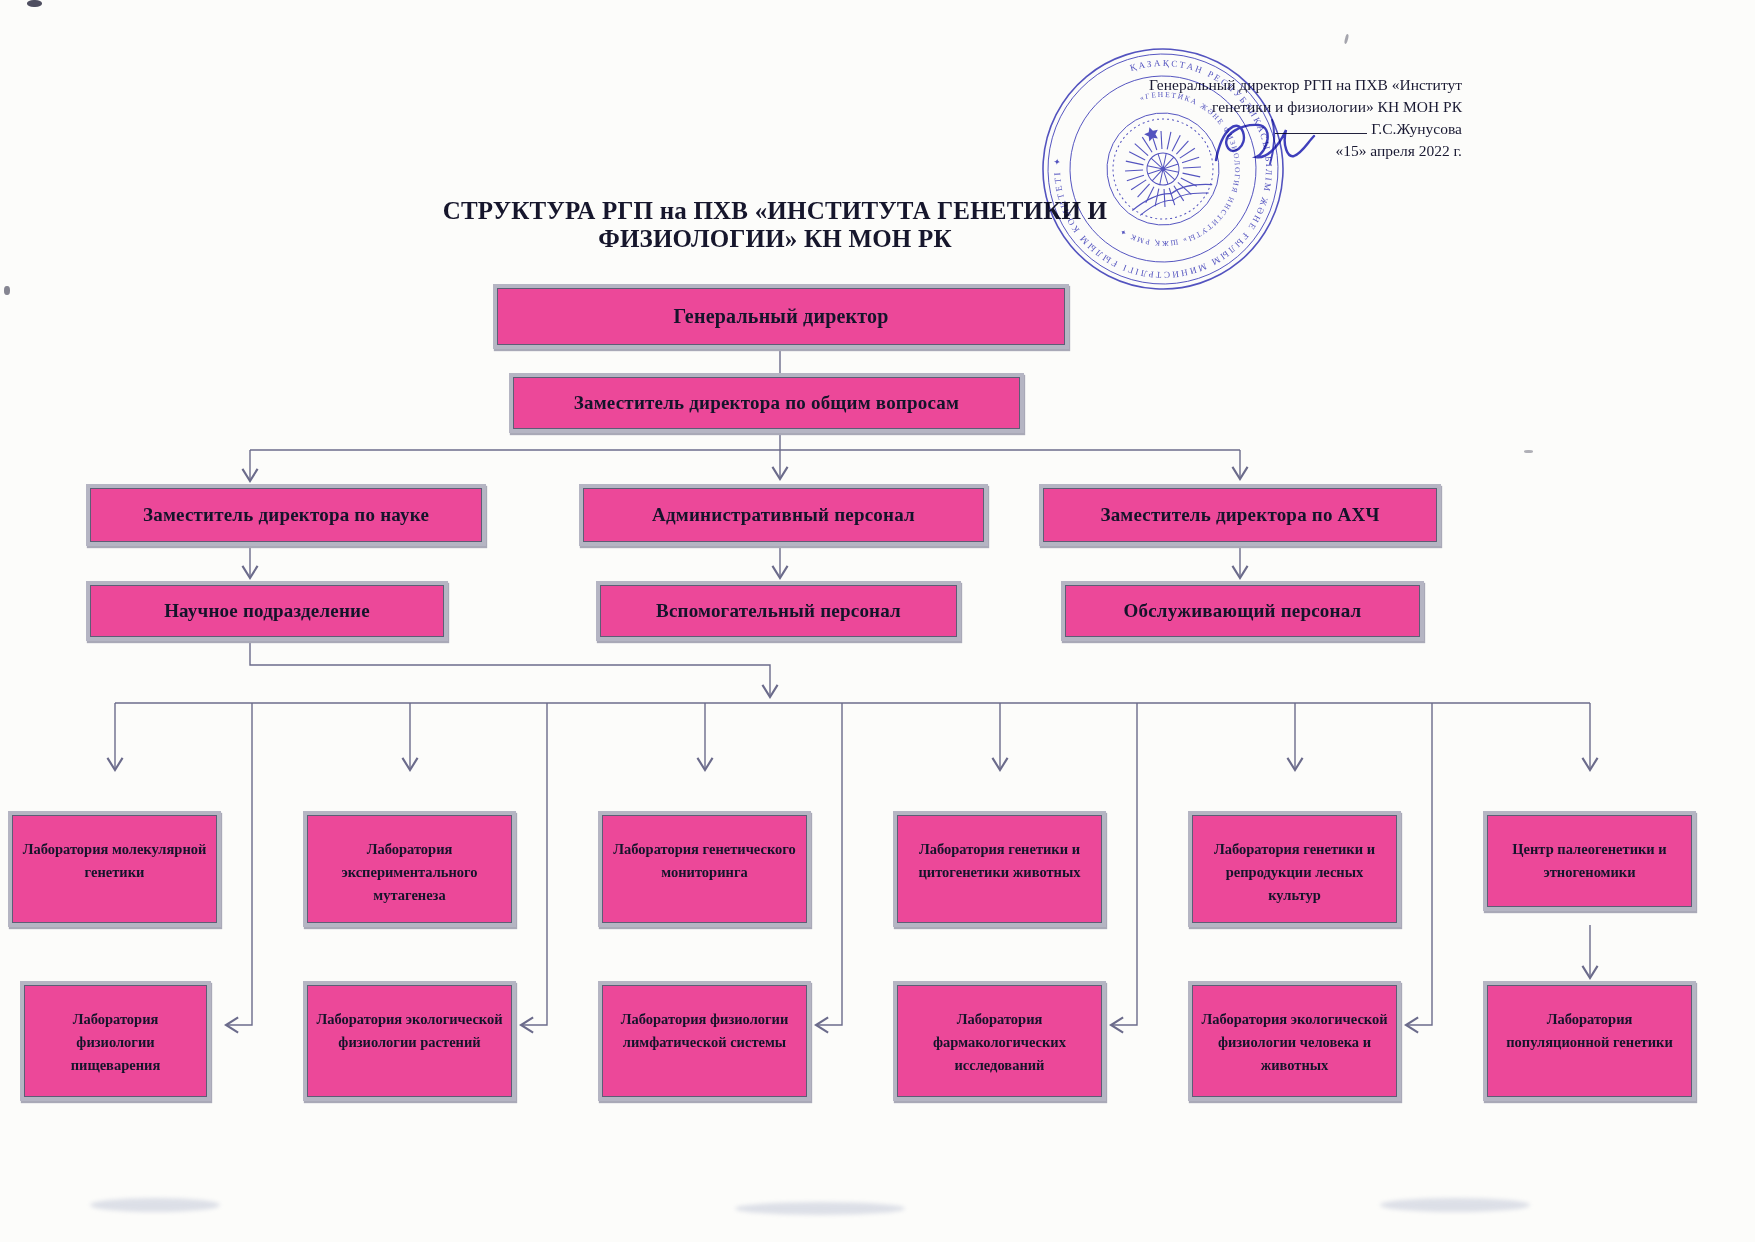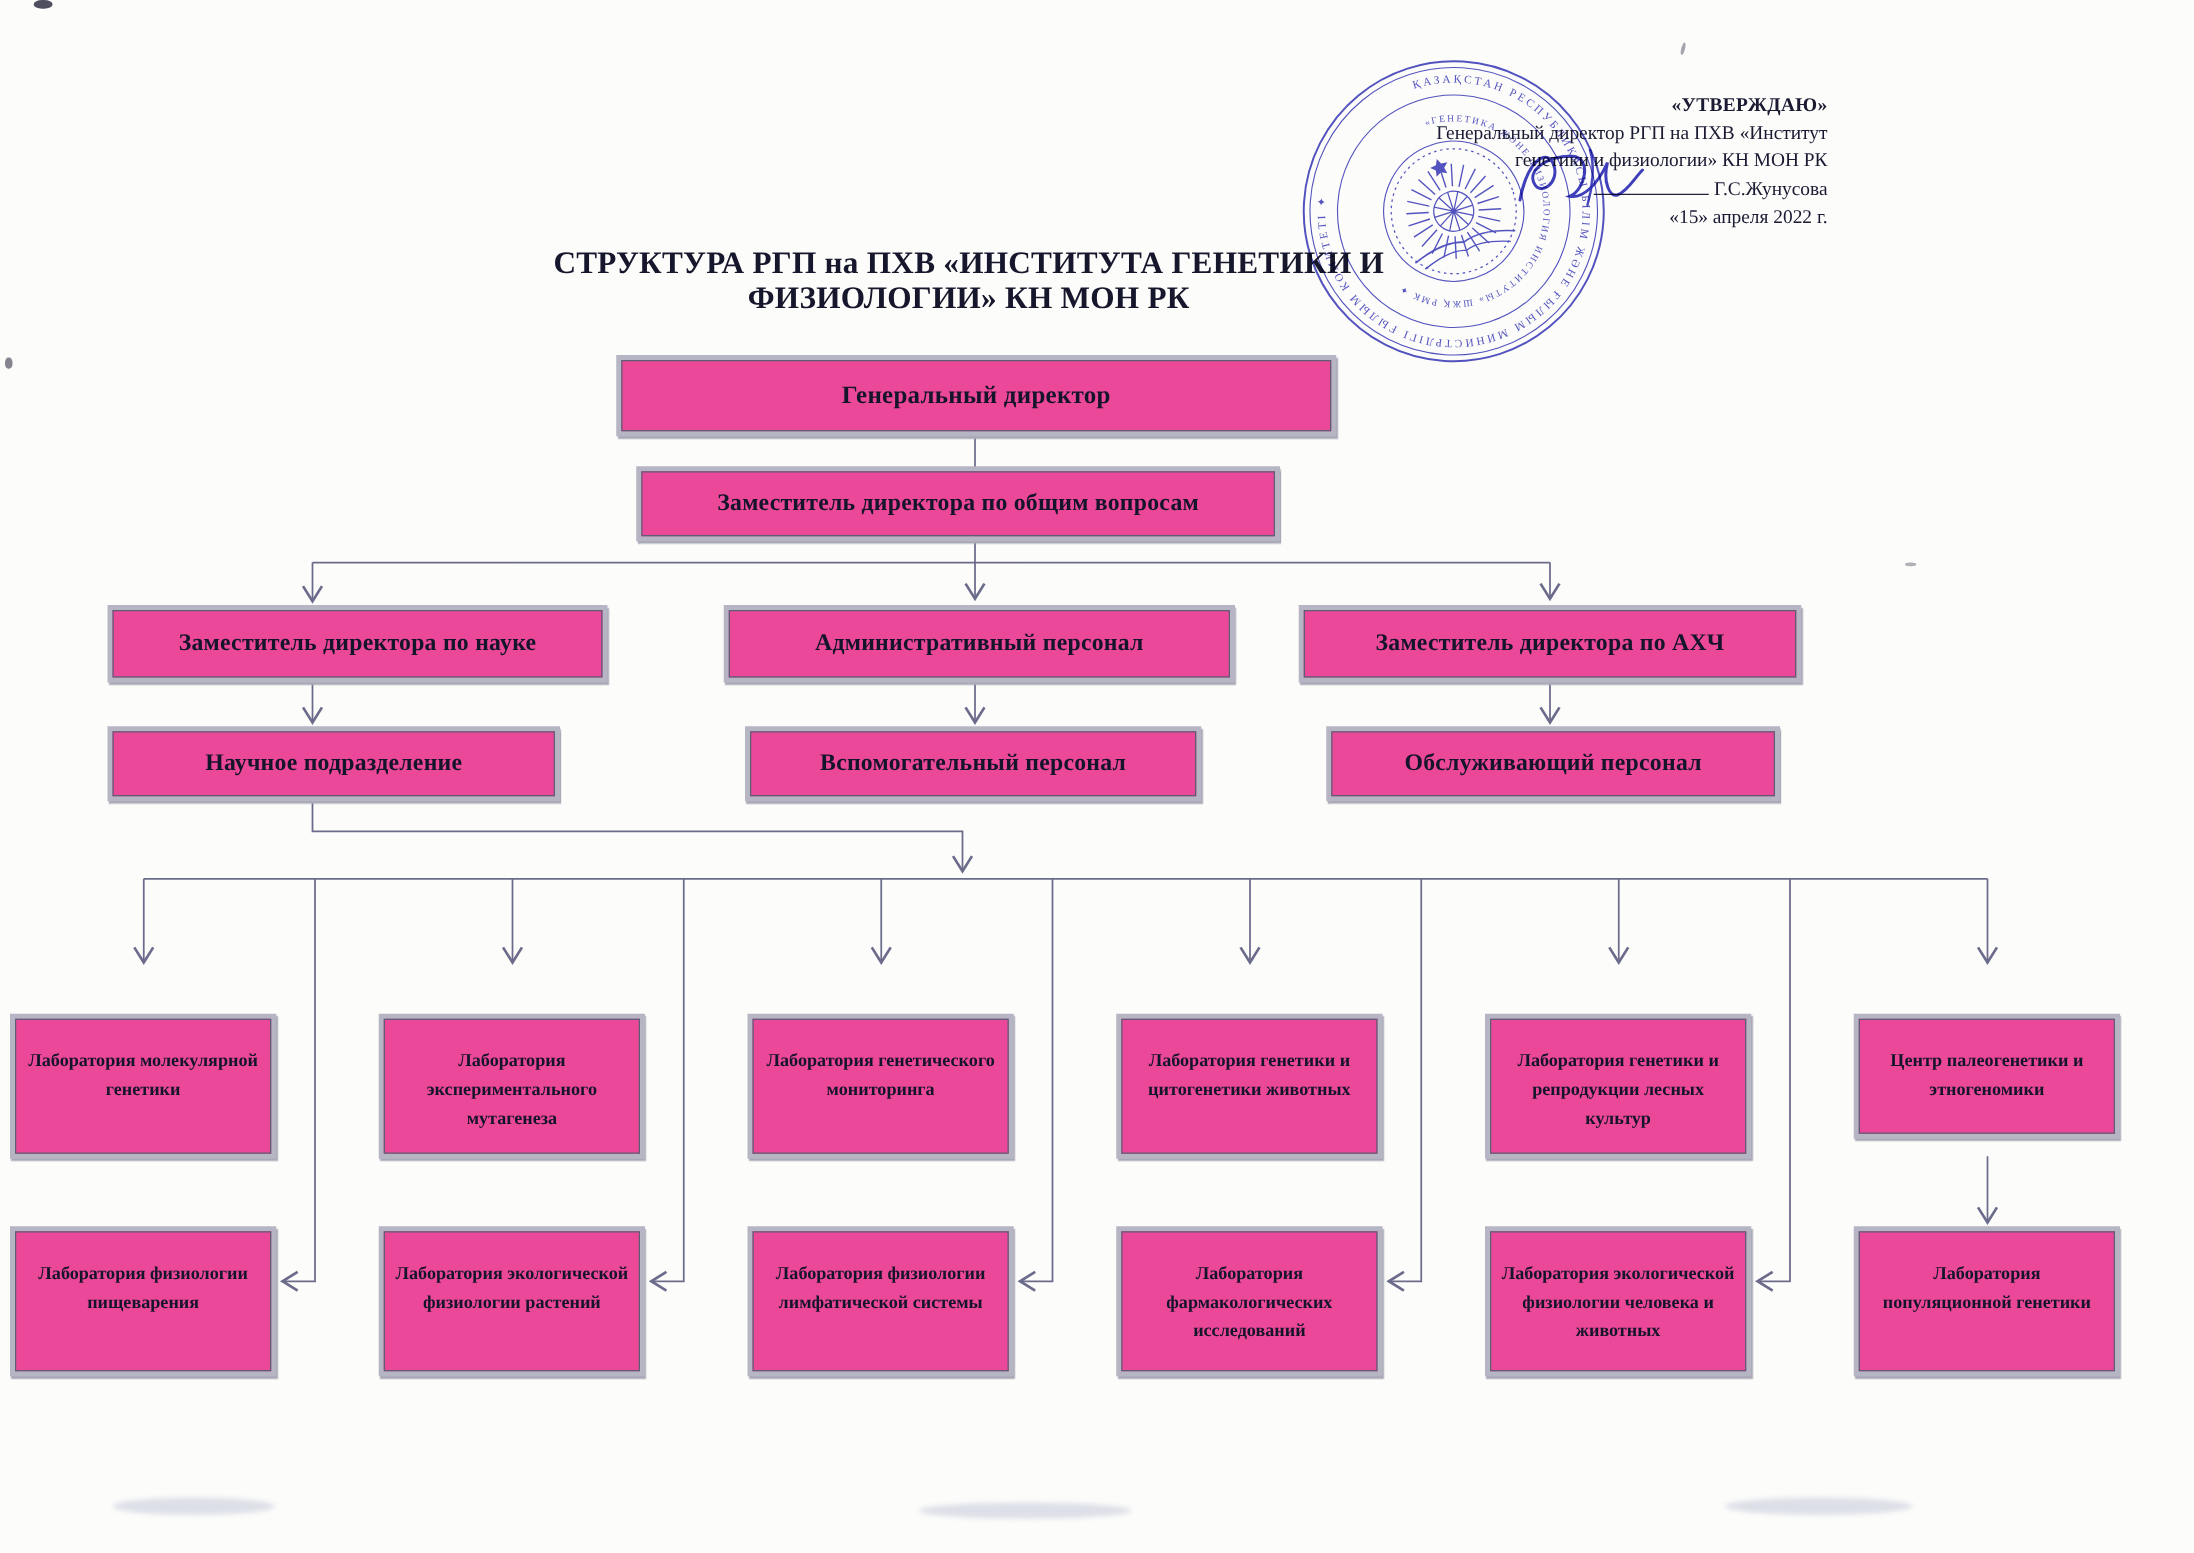--- a/index.html
+++ b/index.html
@@ -85,21 +85,20 @@
     <path d="M1137,703 V1025 H1111" marker-end="url(#arr)"></path>
     <path d="M1432,703 V1025 H1406" marker-end="url(#arr)"></path>
 
     <path d="M1590,925 V978" marker-end="url(#arr)"></path>
   </g>
 </svg>
 
 <div class="doc-title">СТРУКТУРА РГП на ПХВ «ИНСТИТУТА ГЕНЕТИКИ И ФИЗИОЛОГИИ» КН МОН РК</div>
 
 <div class="approval">
-  <div class="a1">«УТВЕРЖДАЮ»</div>
   <div>Генеральный директор РГП на ПХВ «Институт</div>
   <div>генетики и физиологии» КН МОН РК</div>
   <div><span class="sig-line"></span><span>Г.С.Жунусова</span></div>
   <div>«15» апреля  2022  г.</div>
 </div>
 
 <svg id="signature" width="120" height="70" viewBox="0 0 120 70">
   <path d="M4,48 C10,16 26,6 31,20 C36,34 20,46 15,34 C10,22 30,12 46,13 C62,14 56,40 44,45 C54,47 66,36 74,18 C70,34 76,46 82,44 C90,41 96,30 102,24" fill="none" stroke="#2a2ab8" stroke-width="2.4" stroke-linecap="round" opacity=".9"></path>
   <path d="M60,8 C64,20 62,38 58,52" fill="none" stroke="#2a2ab8" stroke-width="2" stroke-linecap="round" opacity=".85"></path>
 </svg>
@@ -170,21 +169,21 @@
 <div class="box lvl" style="left:600px;top:585px;width:355px;height:50px;">Вспомогательный персонал</div>
 <div class="box lvl" style="left:1065px;top:585px;width:353px;height:50px;">Обслуживающий персонал</div>
 
 <div class="box lab" style="left:12px;top:815px;width:205px;height:108px;">Лаборатория молекулярной генетики</div>
 <div class="box lab" style="left:307px;top:815px;width:205px;height:108px;">Лаборатория экспериментального мутагенеза</div>
 <div class="box lab" style="left:602px;top:815px;width:205px;height:108px;">Лаборатория генетического мониторинга</div>
 <div class="box lab" style="left:897px;top:815px;width:205px;height:108px;">Лаборатория генетики и цитогенетики животных</div>
 <div class="box lab" style="left:1192px;top:815px;width:205px;height:108px;">Лаборатория генетики и репродукции лесных культур</div>
 <div class="box lab" style="left:1487px;top:815px;width:205px;height:92px;">Центр палеогенетики и этногеномики</div>
 
-<div class="box lab" style="left:12px;top:985px;width:205px;height:112px;">Лаборатория физиологии пищеварения</div>
+<div class="box lab" style="left:24px;top:985px;width:183px;height:112px;">Лаборатория физиологии пищеварения</div>
 <div class="box lab" style="left:307px;top:985px;width:205px;height:112px;">Лаборатория экологической физиологии растений</div>
 <div class="box lab" style="left:602px;top:985px;width:205px;height:112px;">Лаборатория физиологии лимфатической системы</div>
 <div class="box lab" style="left:897px;top:985px;width:205px;height:112px;">Лаборатория фармакологических исследований</div>
 <div class="box lab" style="left:1192px;top:985px;width:205px;height:112px;">Лаборатория экологической физиологии человека и животных</div>
 <div class="box lab" style="left:1487px;top:985px;width:205px;height:112px;">Лаборатория популяционной генетики</div>
 
 <div class="speck" style="left:27px;top:0;width:15px;height:7px;opacity:.8;"></div>
 <div class="speck" style="left:4px;top:286px;width:6px;height:9px;opacity:.55;"></div>
 <div class="speck" style="left:1345px;top:34px;width:3px;height:10px;opacity:.4;transform:rotate(14deg);"></div>
 <div class="speck" style="left:1524px;top:450px;width:9px;height:3px;opacity:.35;"></div>

